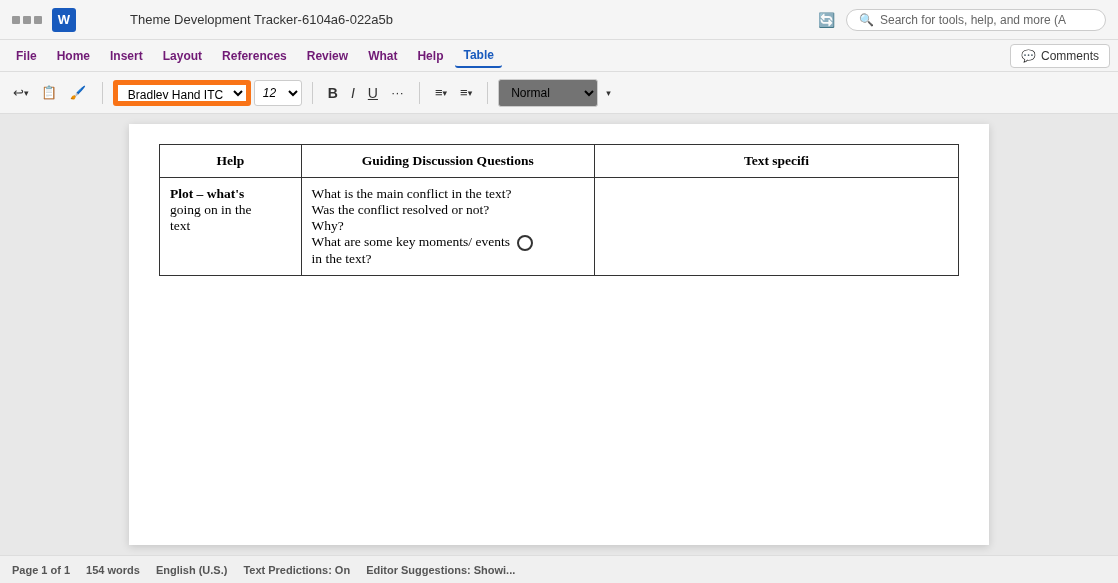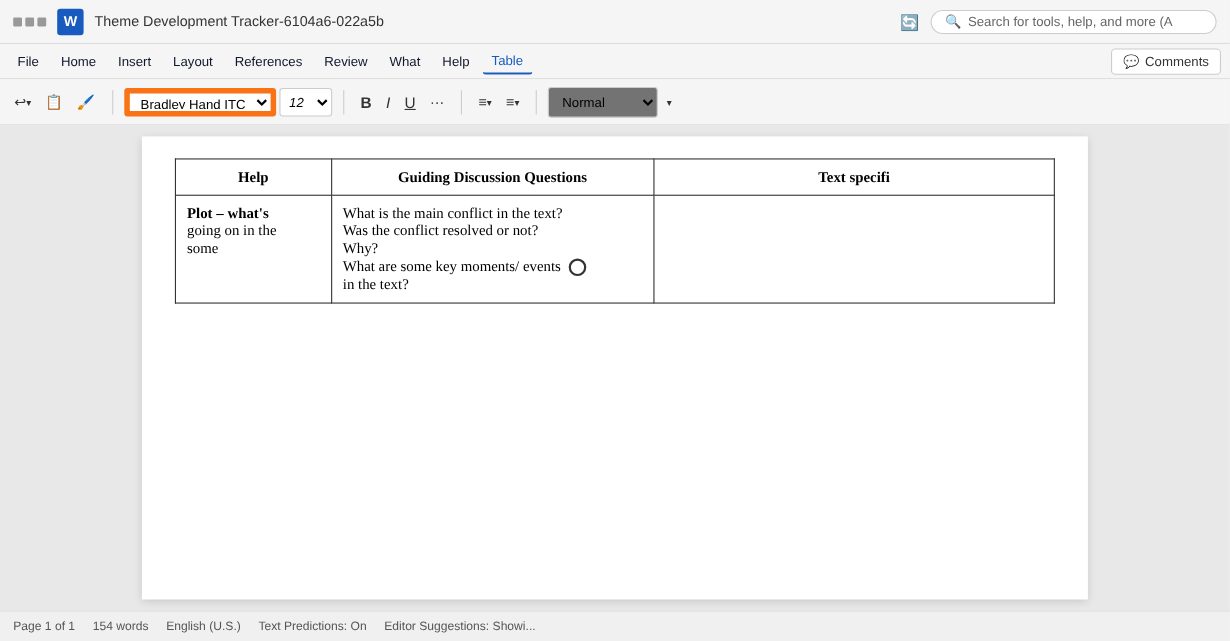--- a/index.html
+++ b/index.html
@@ -35,20 +35,21 @@
       width: 24px; height: 24px;
       background: #185abd;
       border-radius: 3px;
       display: flex; align-items: center; justify-content: center;
       color: white; font-weight: bold; font-size: 13px;
     }
     .title-text {
       font-size: 13px;
       color: #333;
       flex: 1;
+      margin-left: 44px;
     }
     .cloud-icon {
       font-size: 14px;
       color: #4caf50;
       margin-left: 4px;
     }
     .search-bar {
       display: flex;
       align-items: center;
       background: white;
@@ -66,28 +67,29 @@
       background: #f5f5f5;
       height: 32px;
       display: flex;
       align-items: center;
       padding: 0 8px;
       gap: 4px;
       border-bottom: 1px solid #ddd;
     }
     .menu-item {
       font-size: 12px;
-      color: #0f172a;
+      color: #701a75;
       padding: 4px 8px;
       cursor: pointer;
       border-radius: 3px;
+      font-weight: bold;
     }
     .menu-item.active {
       color: #185abd;
-      font-weight: normal;
+      font-weight: bold;
       border-bottom: 2px solid #185abd;
     }
     .comments-btn {
       margin-left: auto;
       display: flex;
       align-items: center;
       gap: 5px;
       font-size: 12px;
       color: #333;
       padding: 4px 10px;
@@ -220,20 +222,21 @@
       right: 0;
       height: 28px;
       background: #f0f0f0;
       border-top: 1px solid #ddd;
       display: flex;
       align-items: center;
       padding: 0 12px;
       gap: 16px;
       font-size: 11px;
       color: #555;
+      font-weight: bold;
     }
   </style>
 </head>
 <body>
 
 <div class="title-bar">
   <div class="title-bar-dots">
     <div class="dot"></div>
     <div class="dot"></div>
     <div class="dot"></div>
@@ -324,21 +327,21 @@
           <th class="col-topic">Help</th>
           <th class="col-questions">Guiding Discussion Questions</th>
           <th class="col-text-specific">Text specifi</th>
         </tr>
       </thead>
       <tbody>
         <tr>
           <td class="col-topic">
             <strong>Plot – what's</strong><br>
             <span>going on in the</span><br>
-            <span>some</span>
+            <span>text</span>
           </td>
           <td class="col-questions">
             <span>What is the main conflict in the text?</span><br>
             <span>Was the conflict resolved or not?</span><br>
             <span>Why?</span><br>
             <span>What are some key moments/ events</span>
             <span class="cursor-circle"></span><br>
             <span>in the text?</span>
           </td>
           <td class="col-text-specific"></td>

